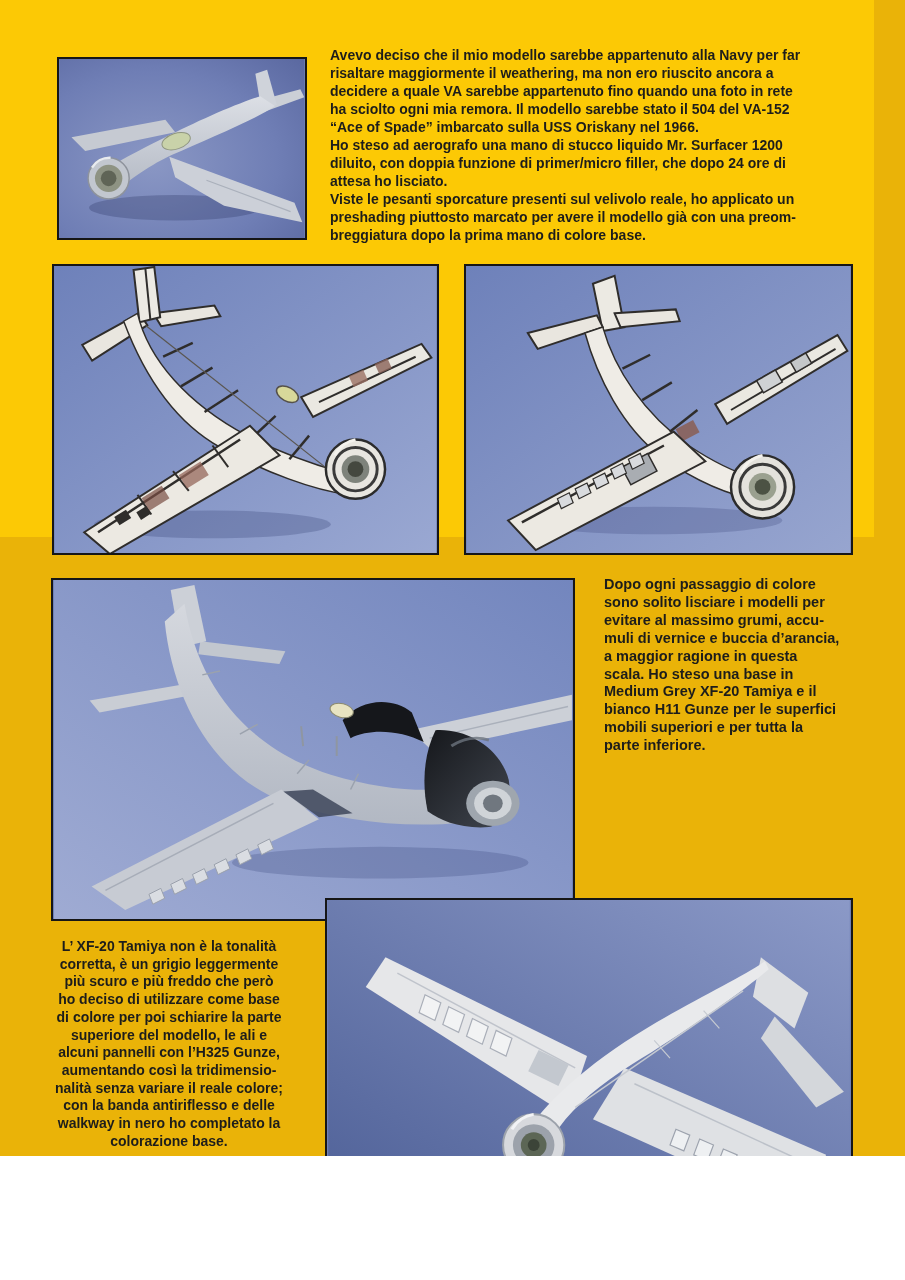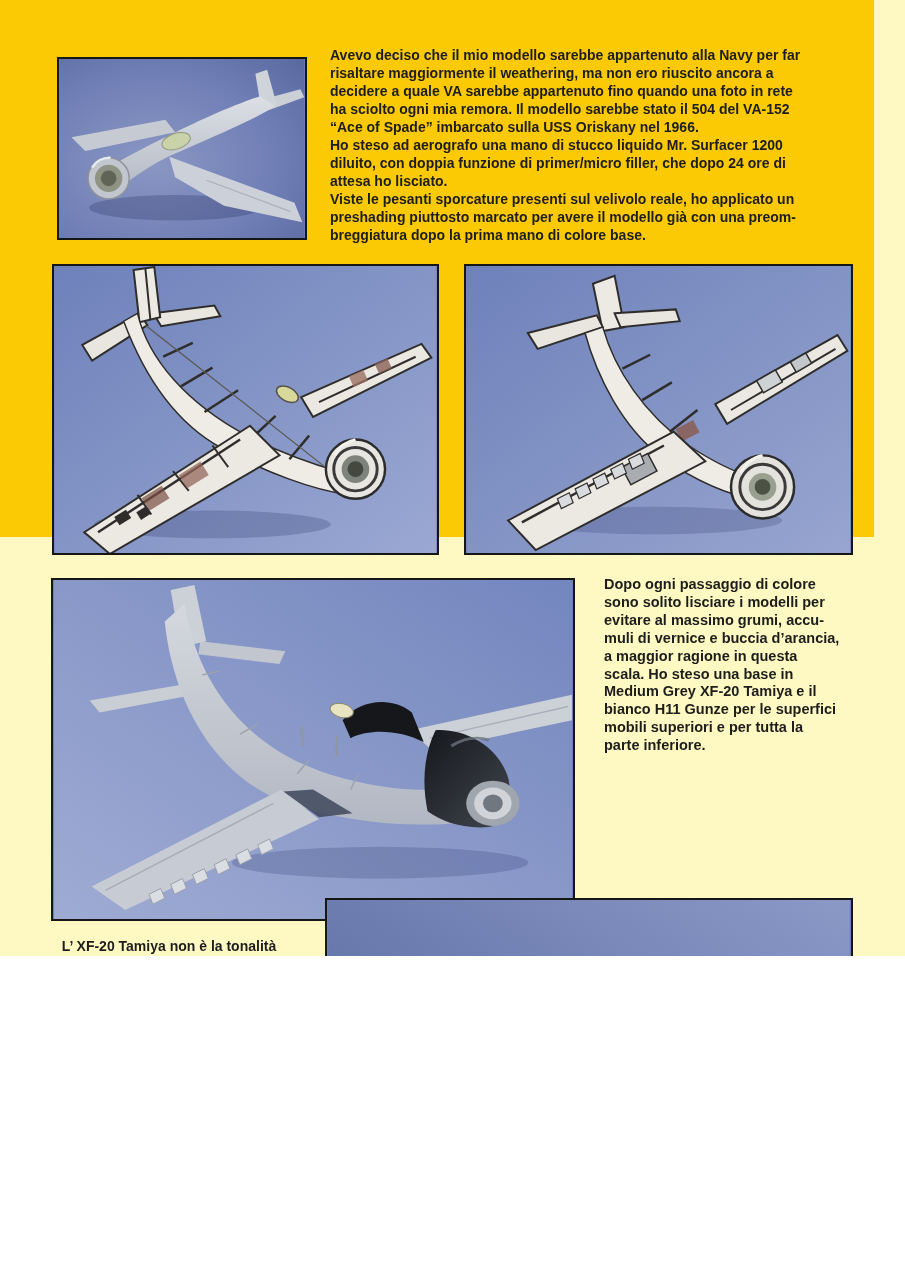--- a/index.html
+++ b/index.html
@@ -1,16 +1,16 @@
 <!DOCTYPE html>
 <html><head>
 <meta charset="utf-8">
 <style>
   html,body{margin:0;padding:0;background:#ffffff;}
-  .page{position:relative;width:905px;height:956px;background:#fef9c3;overflow:hidden;
+  .page{position:relative;width:905px;height:1156px;background:#eab308;overflow:hidden;
         font-family:"Liberation Sans",sans-serif;color:#1d1d1b;}
   .yellow-band{position:absolute;left:0;top:0;width:874px;height:537px;background:#fcc905;}
   .photo{position:absolute;border:2px solid #161616;box-sizing:border-box;overflow:hidden;background:#6f80b7;}
   .photo svg{display:block;width:100%;height:100%;}
   #photo1{left:57px;top:57px;width:250px;height:183px;}
   #photo2{left:52px;top:264px;width:387px;height:291px;}
   #photo3{left:464px;top:264px;width:389px;height:291px;}
   #photo4{left:51px;top:578px;width:524px;height:343px;}
   #photo5{left:325px;top:898px;width:528px;height:329px;z-index:5;}
   .tblock{position:absolute;font-weight:bold;color:#1d1d1b;}

